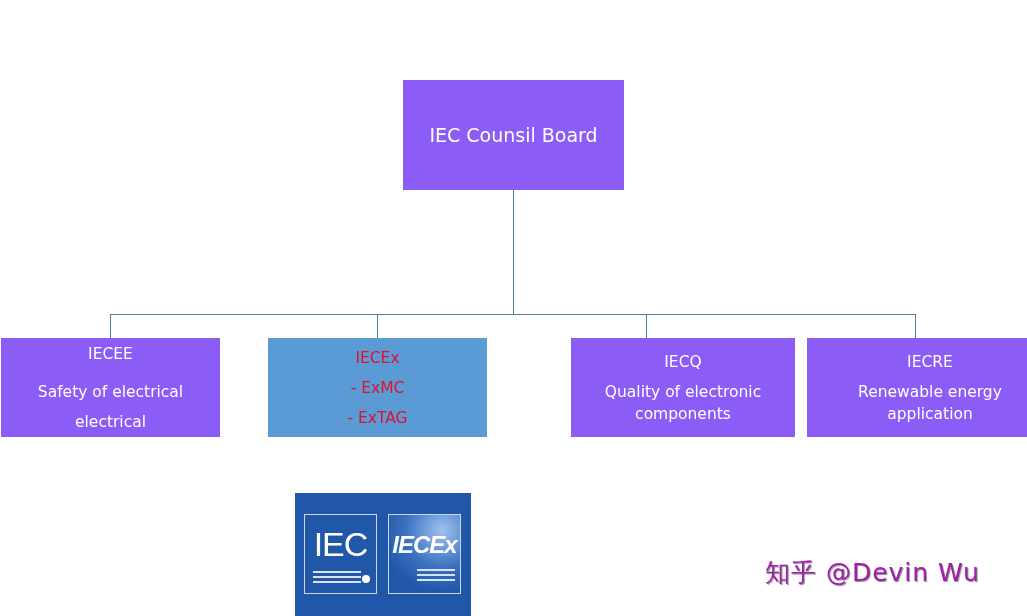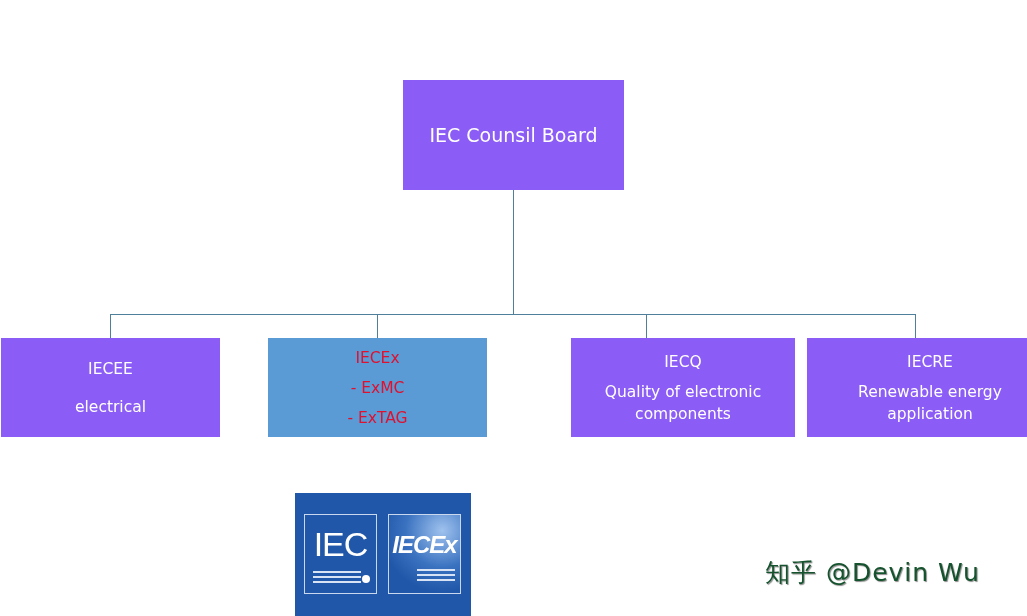--- a/index.html
+++ b/index.html
@@ -18,39 +18,40 @@
   .logo { position:absolute; left:295px; top:493px; width:176px; height:126px; background:#2157a8; }
   .logo .panel { position:absolute; top:21px; width:73px; height:80px; border:1.5px solid #c9d8ef; box-sizing:border-box; }
   .logo .p1 { left:9px; }
   .logo .p2 { left:93px; background:radial-gradient(circle at 75% 20%, #9fc2ee 0%, #3a72c0 45%, #2157a8 75%); }
   .logo .ptext { position:absolute; left:0; right:0; top:10px; text-align:center; color:#ffffff; font-weight:bold;
                  font-family:"Liberation Sans", sans-serif; }
   .logo .p1 .ptext { font-size:34px; letter-spacing:-1px; font-weight:normal; }
   .logo .p2 .ptext { font-size:24px; font-style:italic; top:16px; letter-spacing:-1px; }
   .logo .bar { position:absolute; height:2px; background:#d8e4f5; }
   .logo .dot { position:absolute; width:8px; height:8px; border-radius:50%; background:#ffffff; }
-  .watermark { position:absolute; left:765px; top:556px; font-size:25px; color:#14532d;
+  .watermark { position:absolute; left:765px; top:556px; font-size:25px; color:#a21caf;
                text-shadow:1px 1px 1px #8a8a8a; letter-spacing:1px; }
 </style>
 </head>
 <body>
 
 <div class="line" style="left:513px; top:190px; width:1px; height:124px;"></div>
 <div class="line" style="left:110px; top:314px; width:806px; height:1px;"></div>
 <div class="line" style="left:110px; top:314px; width:1px; height:24px;"></div>
 <div class="line" style="left:377px; top:314px; width:1px; height:24px;"></div>
 <div class="line" style="left:646px; top:314px; width:1px; height:24px;"></div>
 <div class="line" style="left:915px; top:314px; width:1px; height:24px;"></div>
 
 <div class="box dark top-box">
   <span>IEC Counsil Board</span>
 </div>
 
 <div class="box dark child" style="left:1px; width:219px;gap:8px;">
   <div class="title">IECEE</div>
+  <div>Safety of electrical</div>
   <div>electrical</div>
 </div>
 
 <div class="box light child" style="left:268px; width:219px;">
   <div class="title">IECEx</div>
   <div>- ExMC</div>
   <div>- ExTAG</div>
 </div>
 
 <div class="box dark child" style="left:535px; width:224px;margin-left:36px;">

